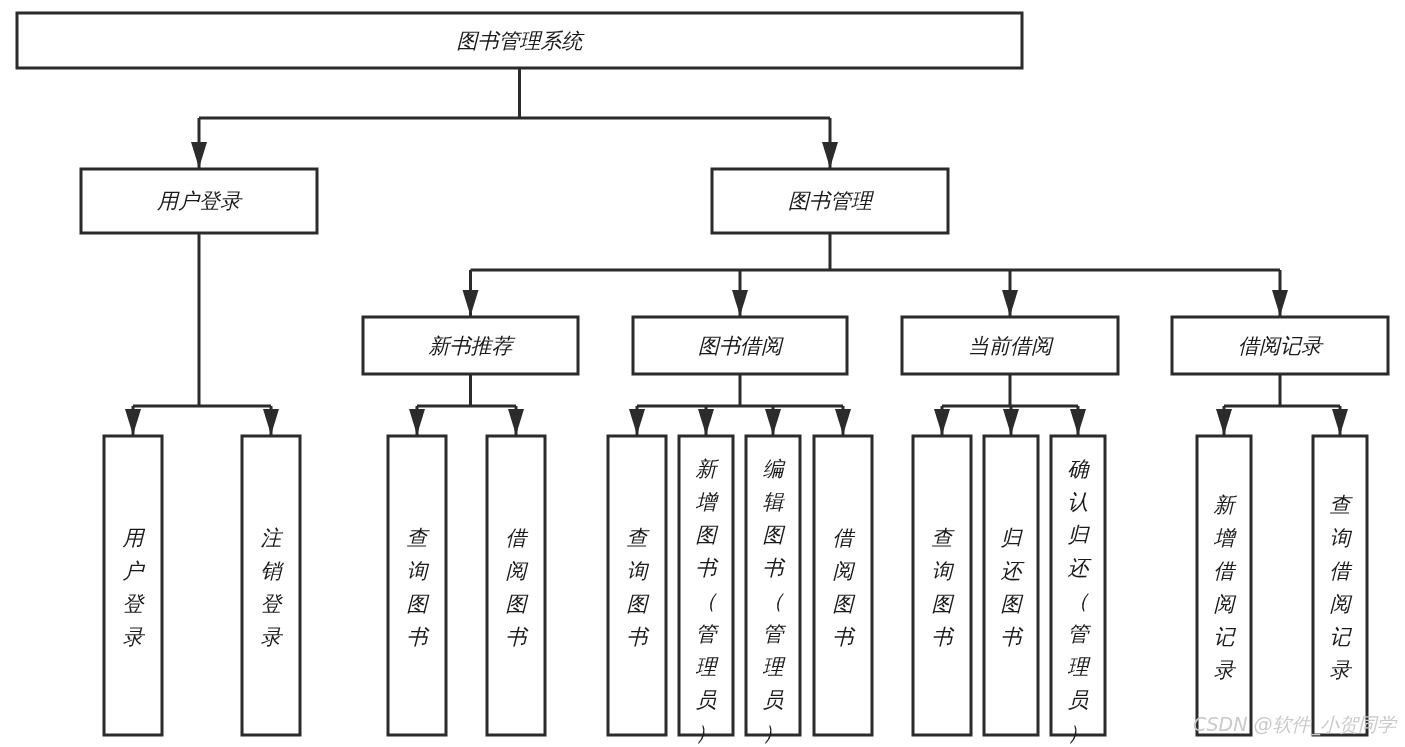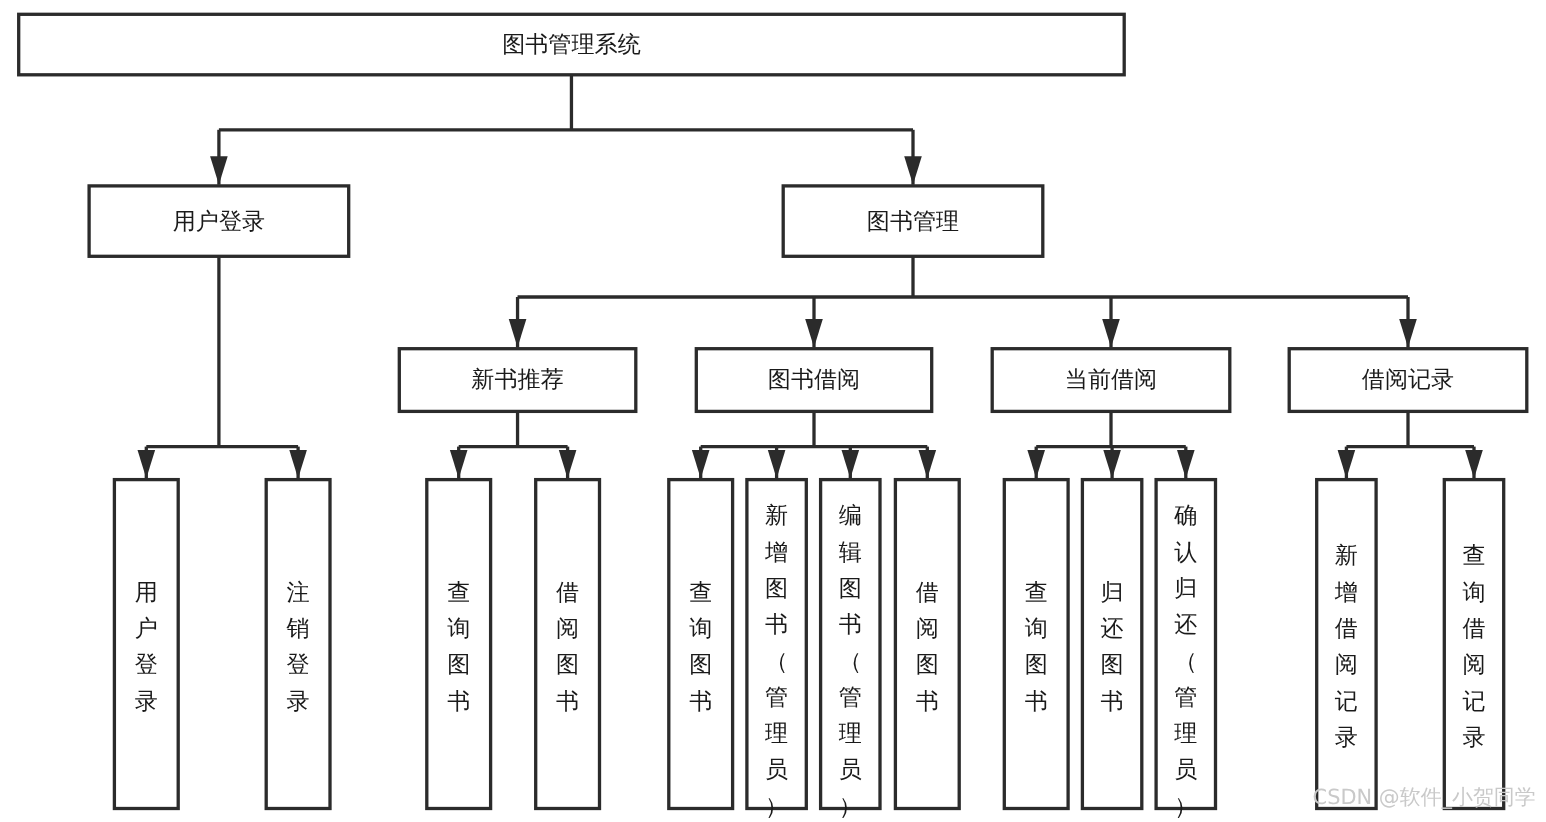--- a/index.html
+++ b/index.html
@@ -9,20 +9,21 @@
   }
   body {
     font-family: "DejaVu Sans", "Liberation Sans", sans-serif;
   }
   #diagram-root {
     position: relative;
     width: 1405px;
     height: 747px;
     background: #ffffff;
     overflow: hidden;
+    font-style: italic;
   }
   svg.diagram-canvas {
     position: absolute;
     top: 0;
     left: 0;
     width: 1405px;
     height: 747px;
     display: block;
   }
   .node-box {

